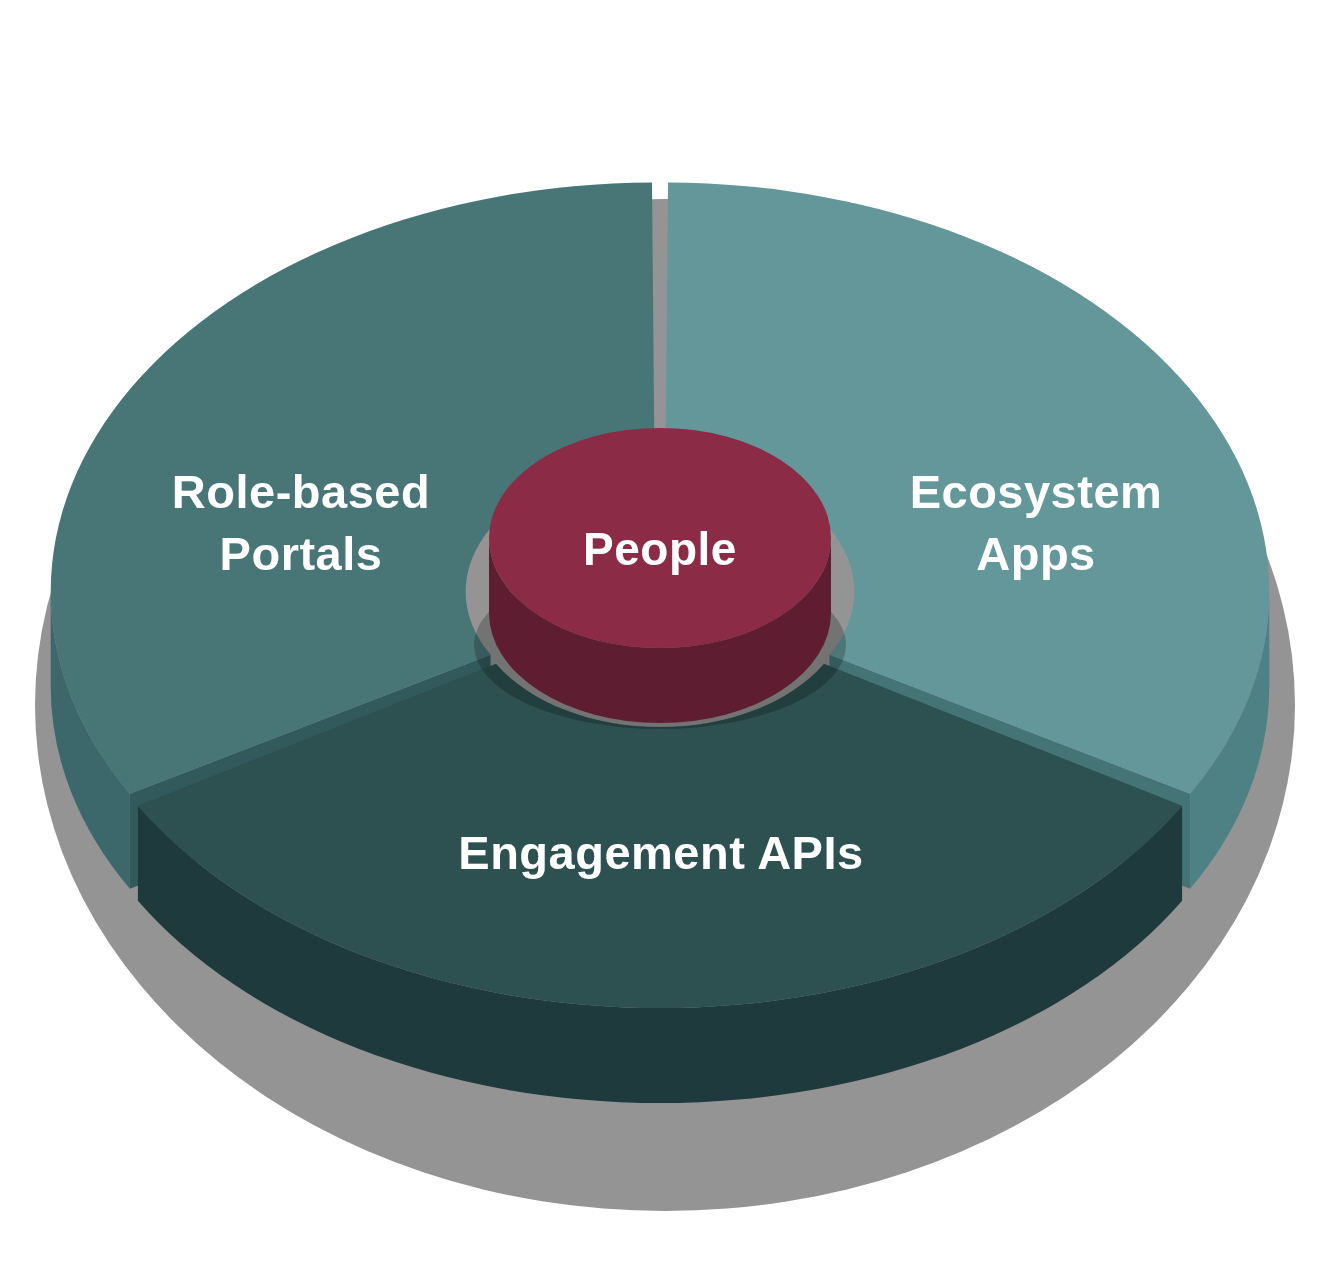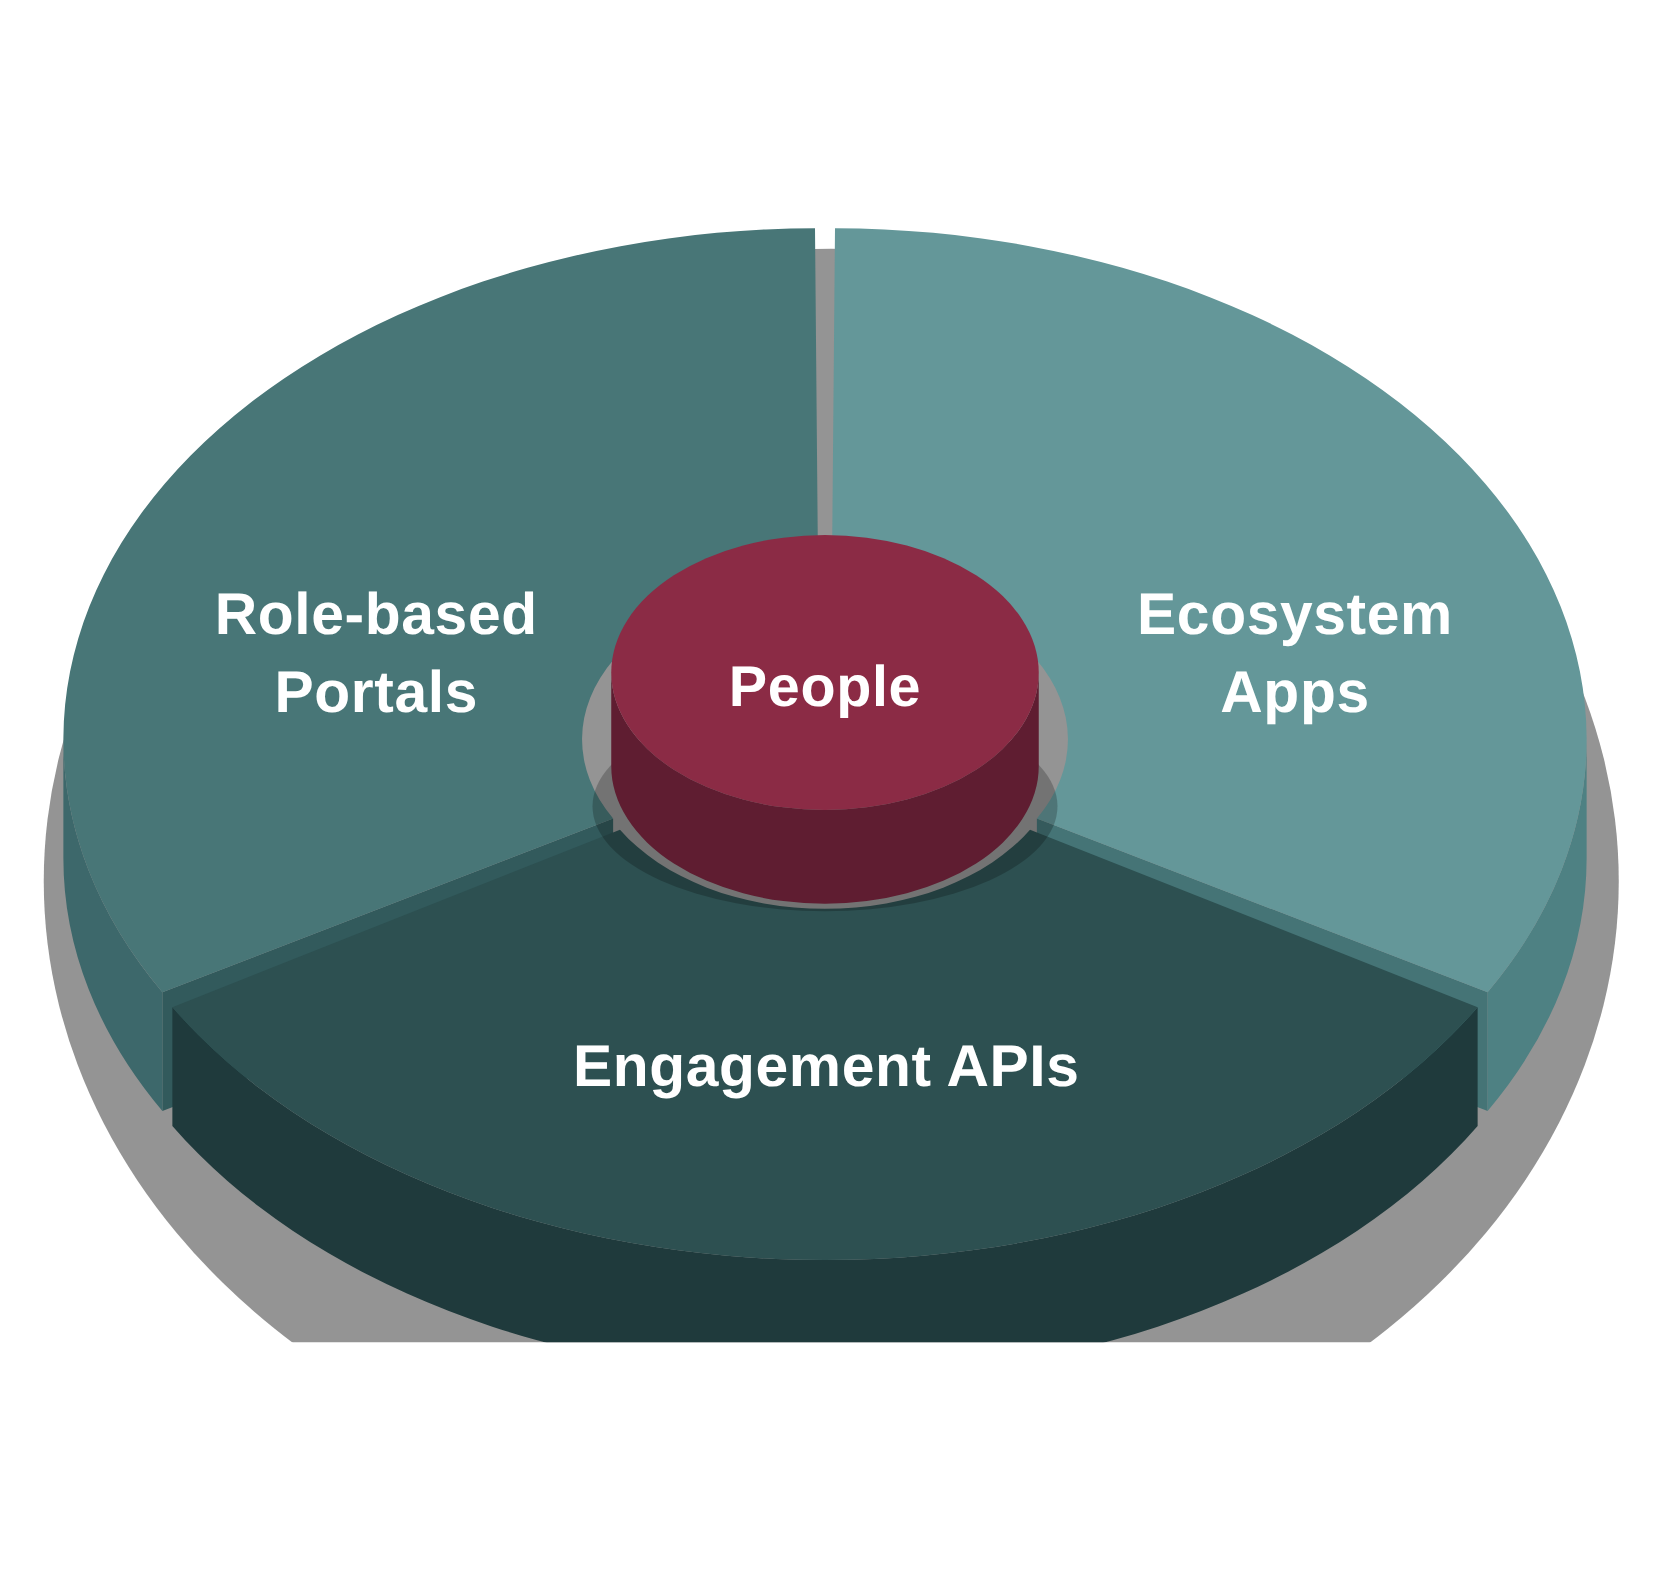--- a/index.html
+++ b/index.html
@@ -1,16 +1,16 @@
 <!DOCTYPE html>
 <html><head>
 <meta charset="utf-8">
 <style>
   html,body{margin:0;padding:0;background:#ffffff;}
-  .stage{width:1323px;height:1074px;position:relative;background:#ffffff;overflow:hidden;}
+  .stage{width:1323px;height:1275px;position:relative;background:#ffffff;overflow:hidden;}
   svg{display:block;}
   text{font-family:"Liberation Sans", sans-serif;font-weight:700;}
   .seg-label{font-size:47px;letter-spacing:.5px;}
   .hub-label{font-size:46px;letter-spacing:.5px;}
 </style>
 </head>
 <body>
 
 <div class="stage">
   <svg width="1323" height="1275" viewBox="0 0 1323 1275">

